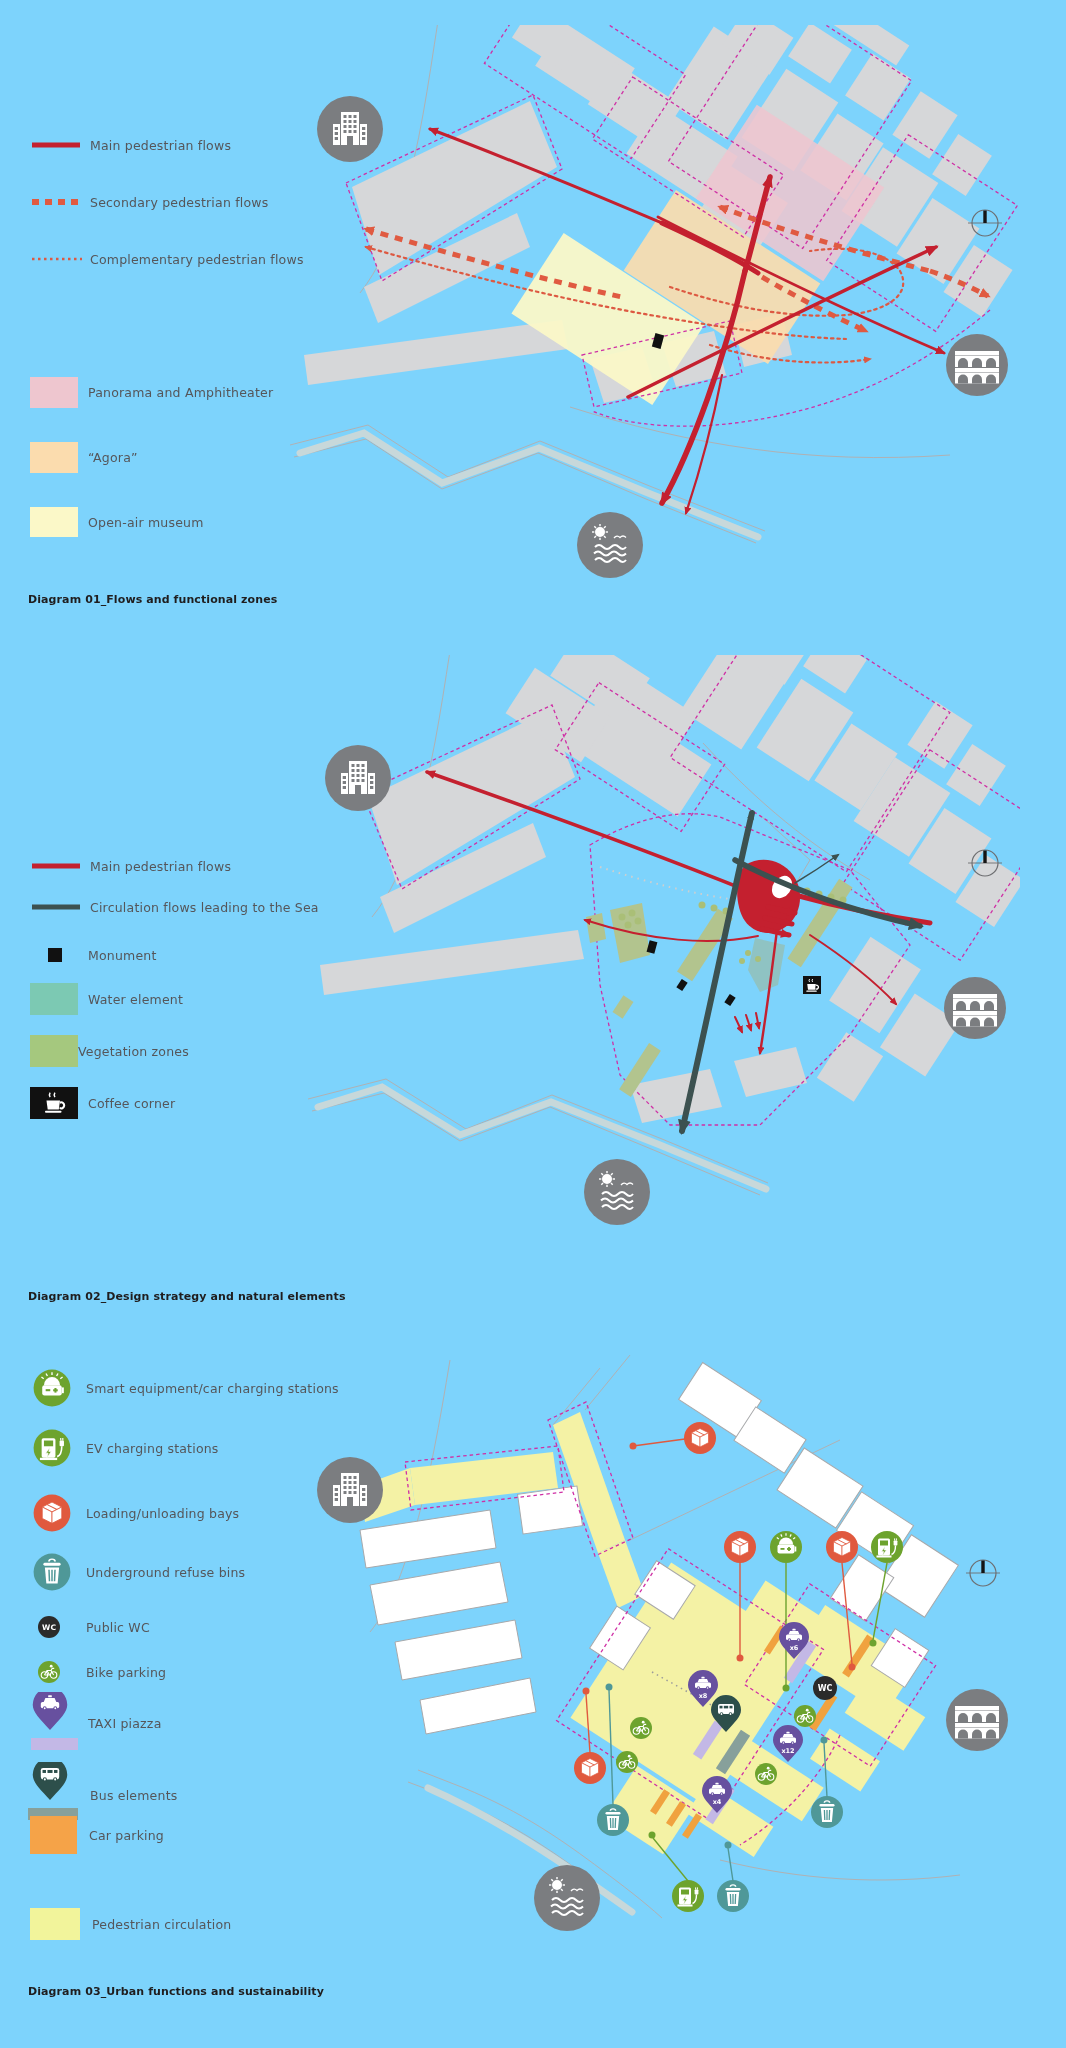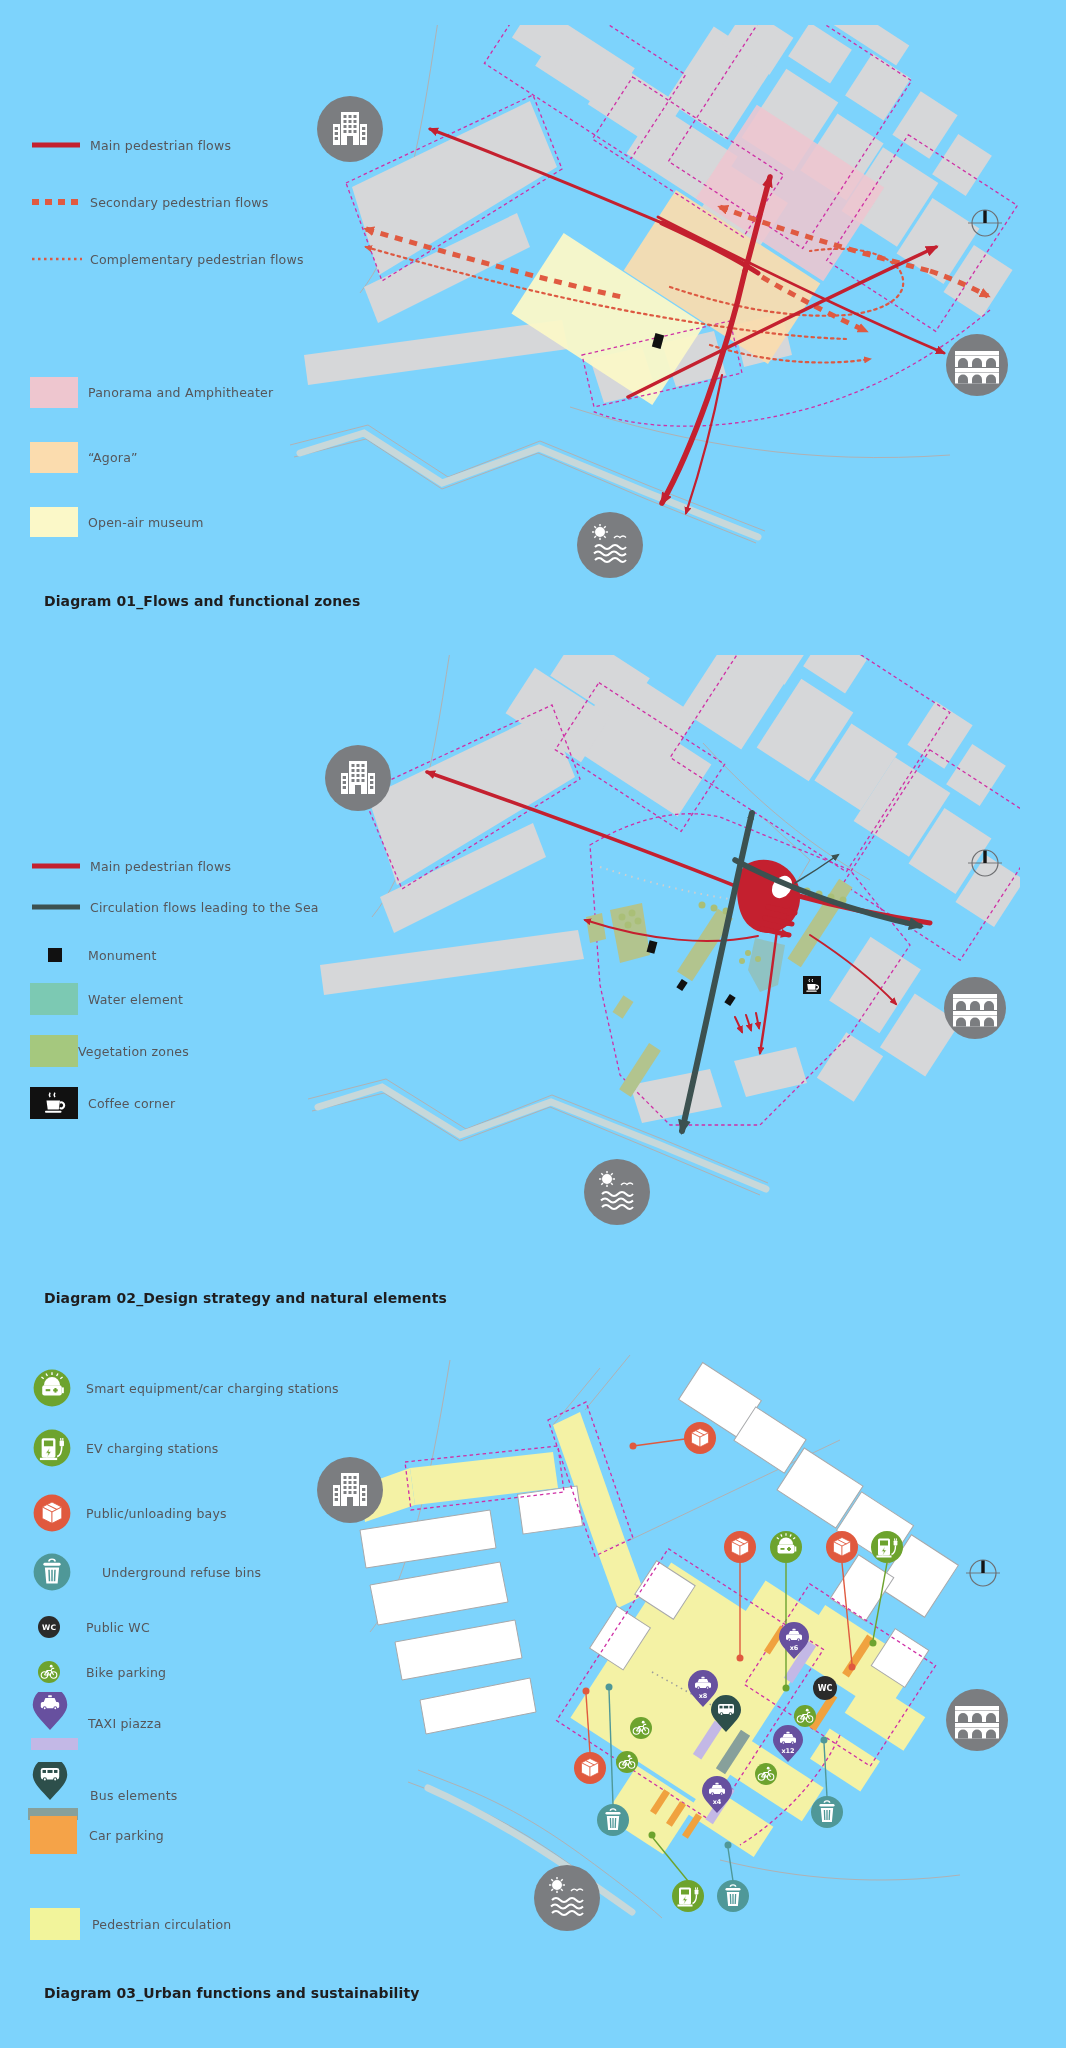--- a/index.html
+++ b/index.html
@@ -1,21 +1,21 @@
 <!DOCTYPE html>
 <html><head>
 <meta charset="utf-8">
 <style>
   html,body{margin:0;padding:0;background:#fff;}
   .page{position:relative;width:1066px;height:2048px;background:#7dd3fc;overflow:hidden;
         font-family:"DejaVu Sans",sans-serif;}
   .abs{position:absolute;}
   .lgrow{position:absolute;left:30px;display:flex;align-items:center;}
   .lglabel{font-size:12.5px;color:#55565a;letter-spacing:.2px;white-space:nowrap;}
-  .caption{position:absolute;left:44px;font-size:14px;font-weight:bold;color:#1f1d1e;letter-spacing:.1px;}
+  .caption{position:absolute;left:28px;font-size:11px;font-weight:bold;color:#1f1d1e;letter-spacing:.1px;}
   svg{display:block;}
   
   .bld{fill:#d6d7d9;stroke:none;}
   .outl{fill:#ffffff;stroke:#a8a9ab;stroke-width:1;}
   .road{stroke:#b0b1b3;stroke-width:1;fill:none;}
   .wat{stroke:#c7d8da;stroke-width:7;fill:none;stroke-linecap:round;}
   .mgd{fill:none;stroke:#cf2fa5;stroke-width:1.3;stroke-dasharray:3.5 3;}
   .rd{stroke:#c4202f;fill:none;stroke-linecap:round;}
   .sec{stroke:#e05a41;fill:none;stroke-dasharray:8 7;}
   .cdot{stroke:#dd5942;fill:none;stroke-dasharray:2.5 4;stroke-linecap:round;}
@@ -697,29 +697,29 @@
           </g>
         </svg>
     <span class="lglabel" style="margin-left:12px">EV charging stations</span>
   </div>
   <div class="lgrow" style="top:1493px;height:40px">
     <svg width="44" height="40">
           <g transform="translate(22,20) scale(1.15)">
             <use href="#sym-load"></use>
           </g>
         </svg>
-    <span class="lglabel" style="margin-left:12px">Public/unloading bays</span>
+    <span class="lglabel" style="margin-left:12px">Loading/unloading bays</span>
   </div>
   <div class="lgrow" style="top:1552px;height:40px">
     <svg width="44" height="40">
           <g transform="translate(22,20) scale(1.15)">
             <use href="#sym-bin"></use>
           </g>
         </svg>
-    <span class="lglabel" style="margin-left:28px">Underground refuse bins</span>
+    <span class="lglabel" style="margin-left:12px">Underground refuse bins</span>
   </div>
   <div class="lgrow" style="top:1615px;height:24px;left:36px">
     <svg width="26" height="24">
           <g transform="translate(13,12)">
             <circle r="11" fill="#2b2b2b"></circle>
             <text class="wctext" y="2.8" font-size="7.5">WC</text>
           </g>
         </svg>
     <span class="lglabel" style="margin-left:24px">Public WC</span>
   </div>

